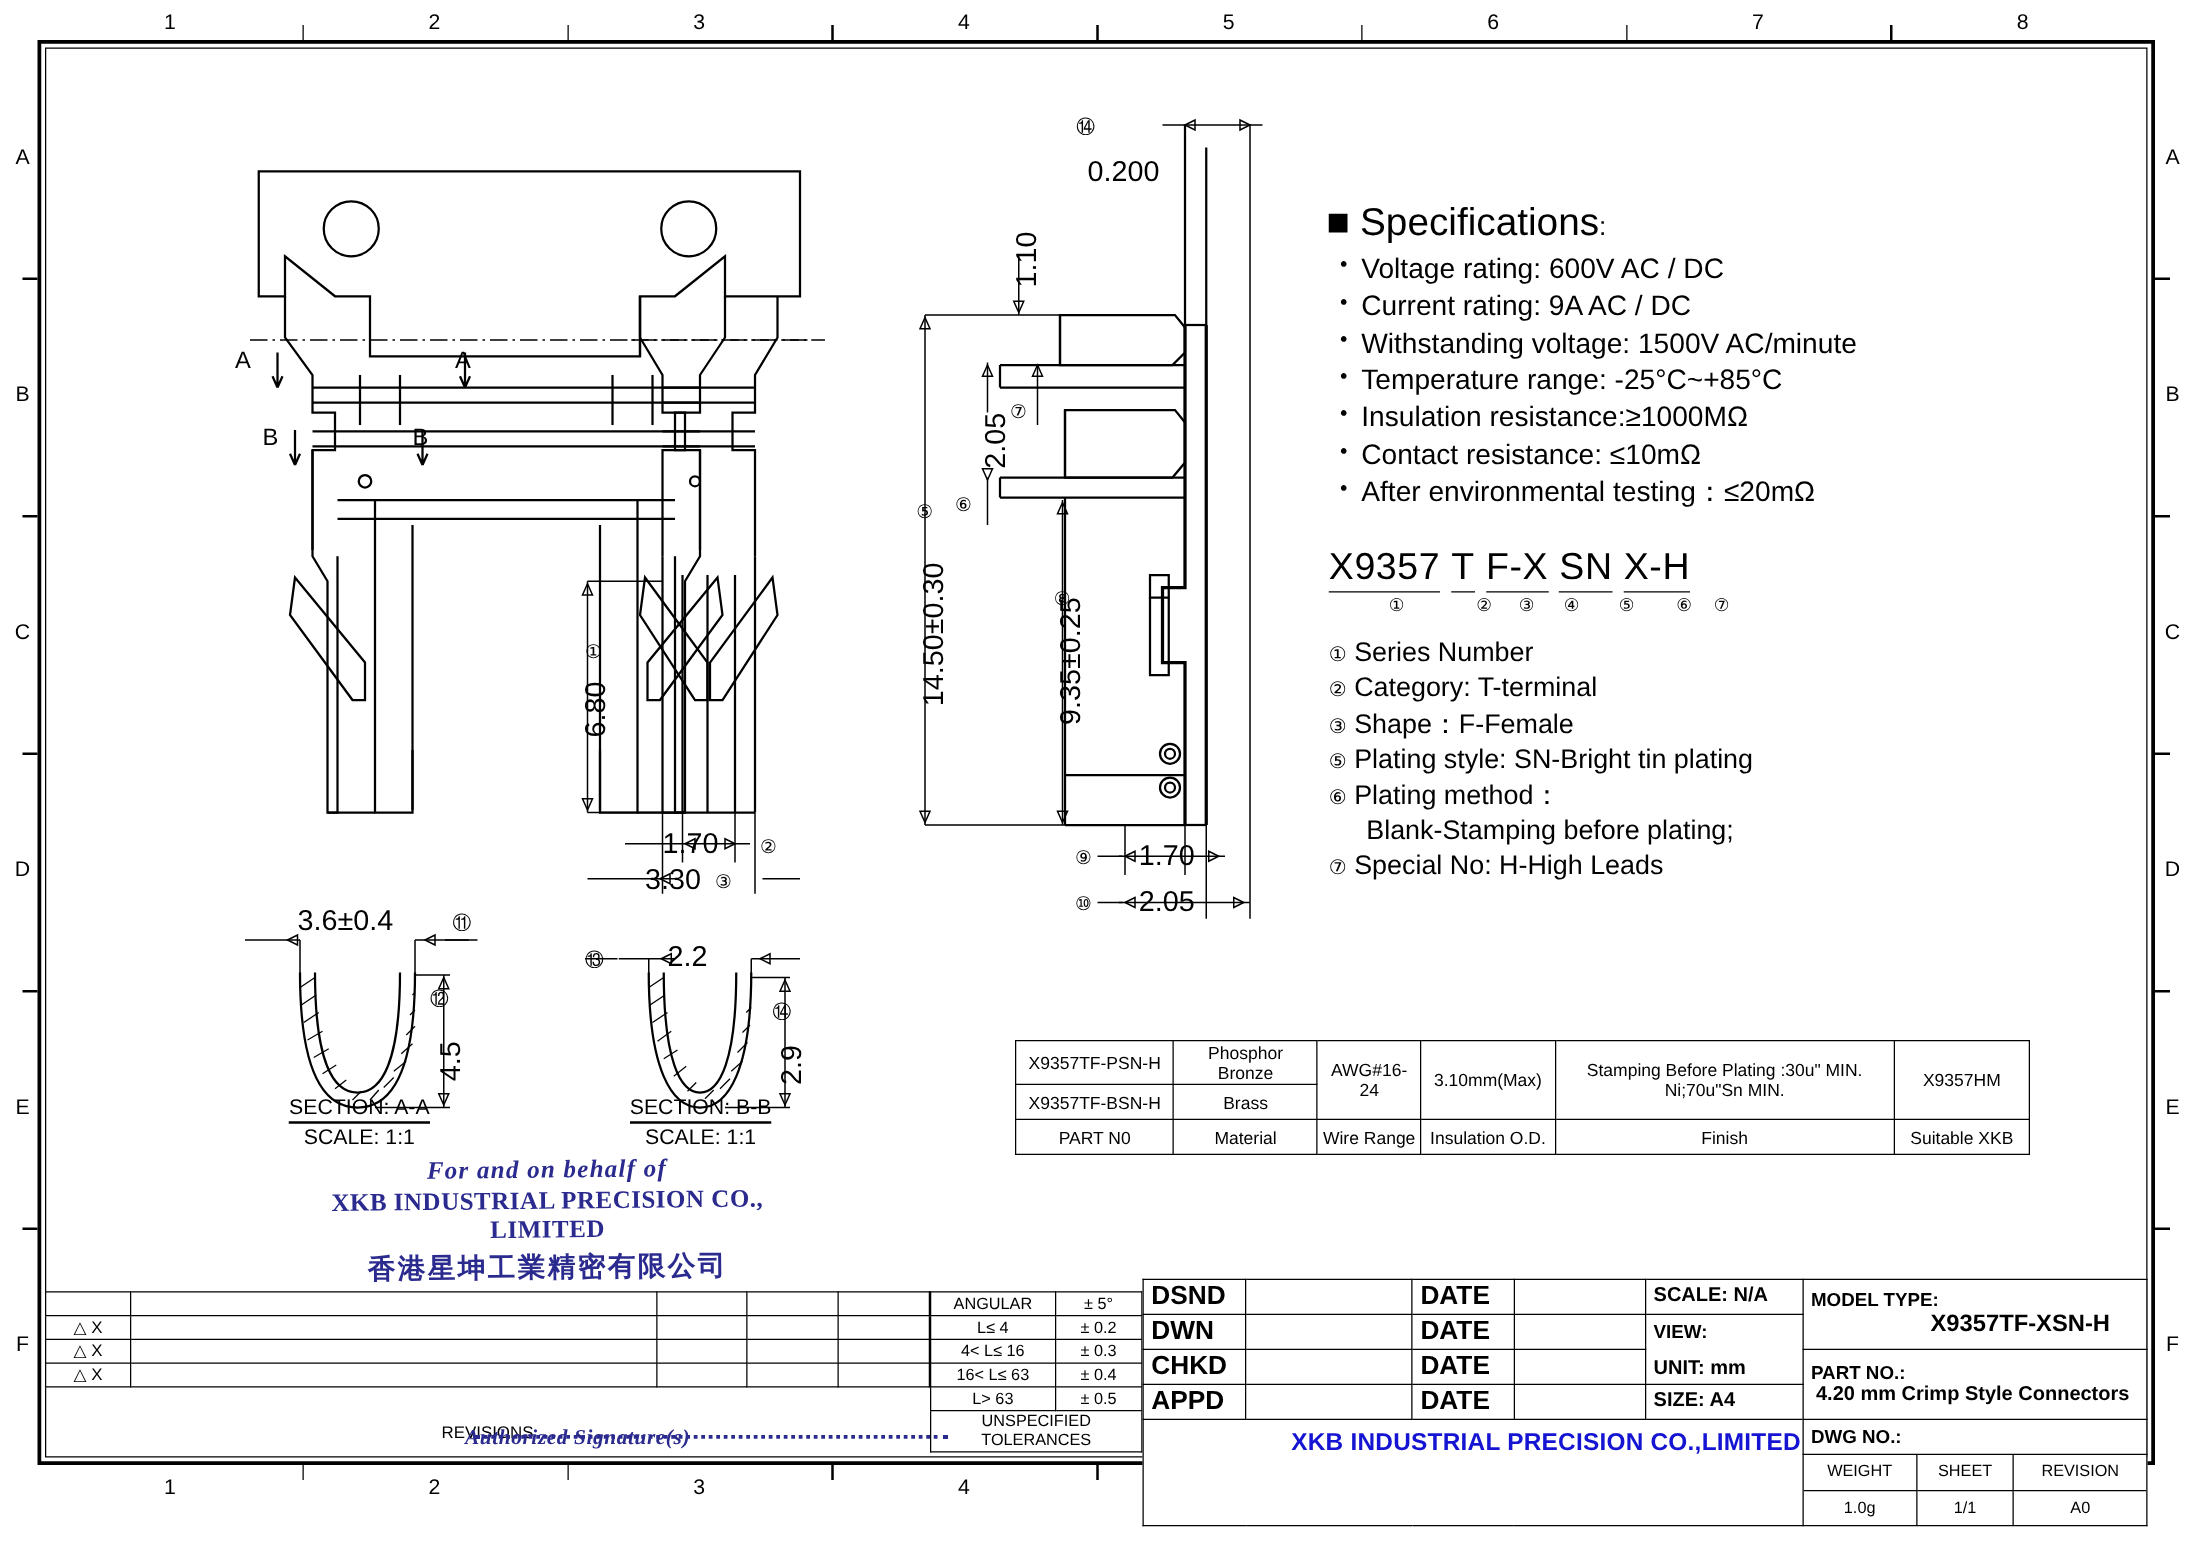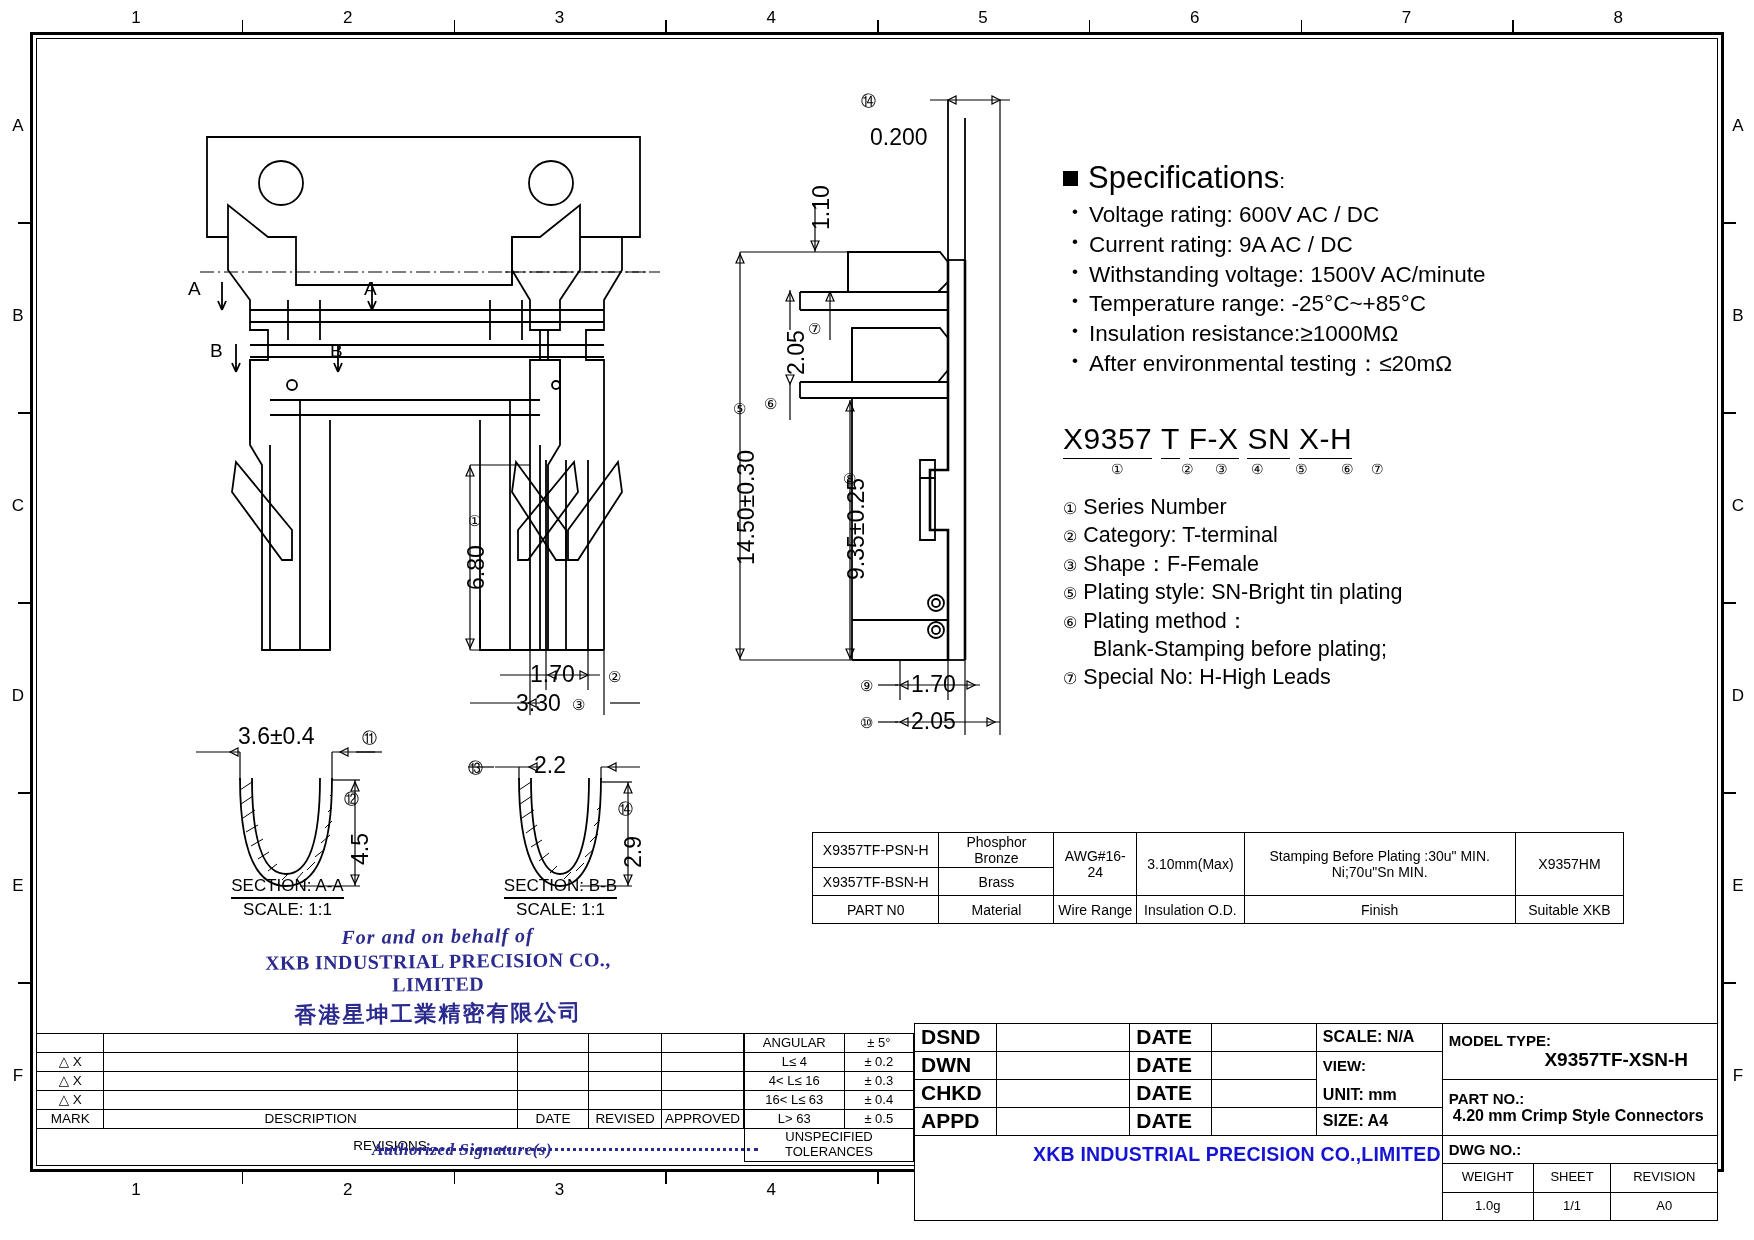--- a/index.html
+++ b/index.html
@@ -118,21 +118,21 @@
     content: "•";
     position: absolute;
     left: -17px;
     font-size: 17px;
     top: 1px;
   }
 
   
   #pn-panel {
     position: absolute;
-    left: 1063px; top: 422px;
+    left: 1063px; top: 437px;
     width: 560px;
   }
   #pn-code {
     font-size: 30px;
     color: #000;
     letter-spacing: 0.5px;
     white-space: nowrap;
   }
   #pn-code span.u {
     border-bottom: 1.6px solid #000;
@@ -641,20 +641,21 @@
   <div id="spec-panel">
     <div id="spec-title">
       <span class="sq"></span><span>Specifications</span><span class="colon">:</span>
     </div>
     <ul class="speclist" id="spec-list">
         <li>Voltage rating: 600V AC / DC</li>
         <li>Current rating: 9A  AC / DC</li>
         <li>Withstanding voltage: 1500V AC/minute</li>
         <li>Temperature range: -25°C~+85°C</li>
         <li>Insulation resistance:≥1000MΩ</li>
+        <li>Contact resistance: ≤10mΩ</li>
         <li>After environmental testing：≤20mΩ</li>
       </ul>
   </div>
 
   <div id="pn-panel">
     <div id="pn-code"><span class="u">X9357</span> <span class="u">T</span> <span class="u">F-X</span> <span class="u">SN</span> <span class="u">X-H</span></div>
     <div id="pn-markers">
         <span style="left: 48px;">①</span>
         <span style="left: 118px;">②</span>
         <span style="left: 152px;">③</span>
@@ -722,27 +723,20 @@
       <td></td>
       <td></td>
     </tr>
     <tr>
       <td>△ X</td>
       <td></td>
       <td></td>
       <td></td>
       <td></td>
     </tr>
-    <tr>
-      <td>MARK</td>
-      <td>DESCRIPTION</td>
-      <td>DATE</td>
-      <td>REVISED</td>
-      <td>APPROVED</td>
-    </tr>
   </tbody>
     </table>
   <div style="position:absolute; left:36px; top:1138px; width:708px; text-align:center; font-size:13.5px; color:#000;">REVISIONS</div>
 
   <table class="grid" id="tol-table">
     <tbody>
         <tr>
       <td style="width:100px;">ANGULAR</td>
       <td style="width:70px;">± 5°</td>
     </tr>

